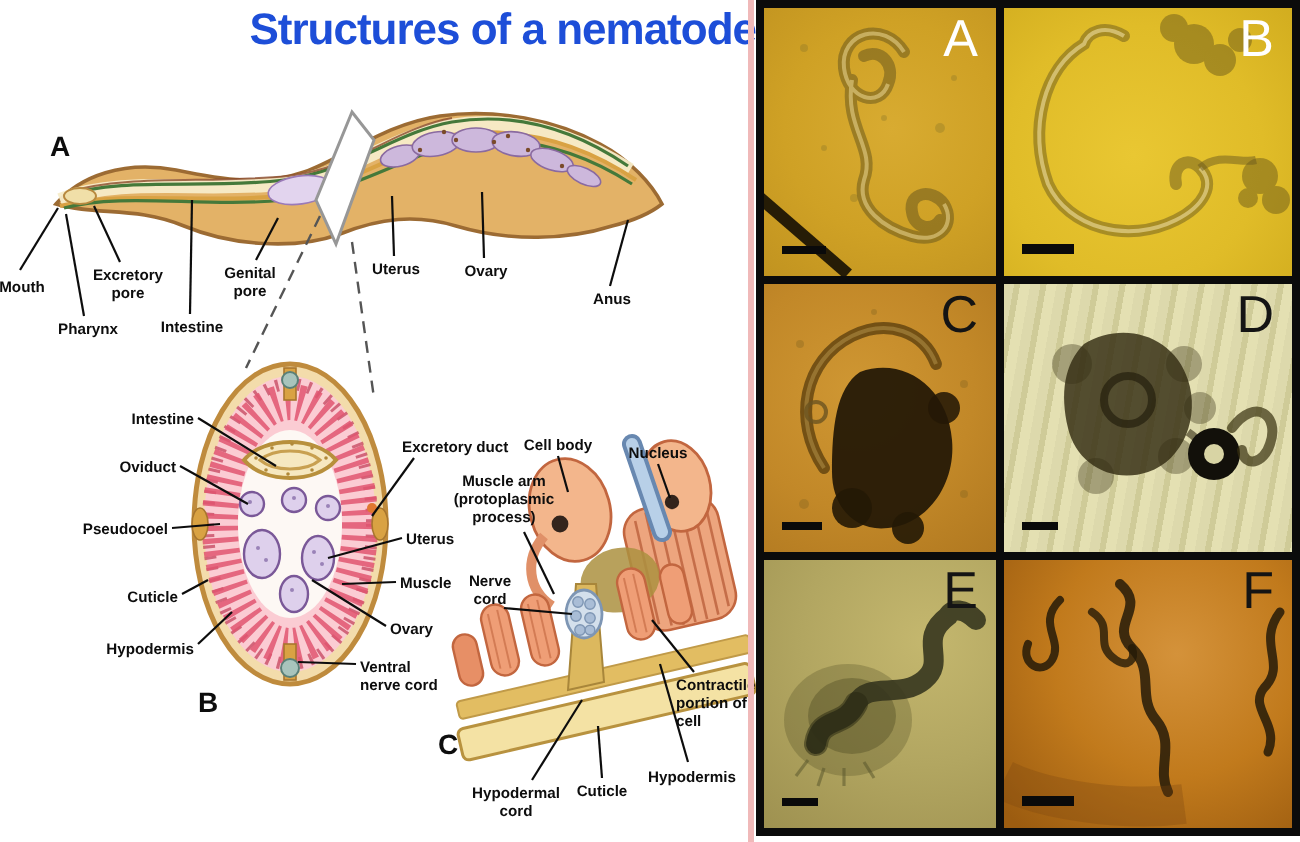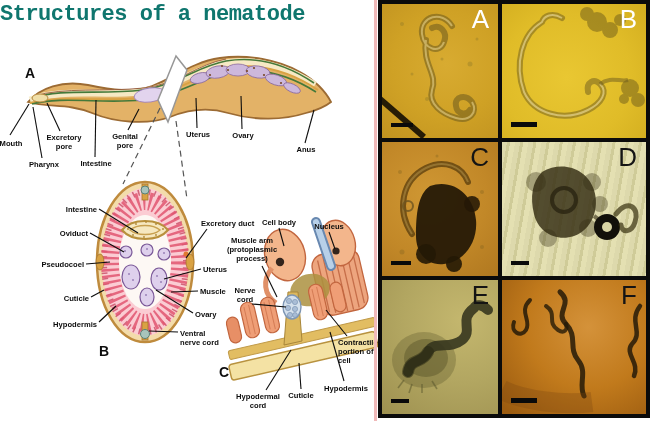--- a/index.html
+++ b/index.html
@@ -1,19 +1,19 @@
 <!DOCTYPE html>
 <html><head>
 <meta charset="utf-8">
 <style>
   html,body{margin:0;padding:0;background:#ffffff;}
   #stage{position:relative;width:650px;height:421px;background:#ffffff;overflow:hidden;
          font-family:"Liberation Sans",sans-serif;}
-  #title{position:absolute;left:0;top:2px;width:378px;text-align:left;
-         font-size:22px;font-weight:bold;color:#0f766e;letter-spacing:-0.5px;font-family:Liberation Mono, monospace;}
+  #title{position:absolute;left:0;top:2px;width:378px;text-align:right;
+         font-size:22px;font-weight:bold;color:#1d4ed8;letter-spacing:-0.5px;}
   #diagram-svg{position:absolute;left:0;top:0;}
   .lbl{font-family:"Liberation Sans",sans-serif;font-size:7.6px;font-weight:bold;fill:#0d0d0d;}
   .panel-letter{font-family:"Liberation Sans",sans-serif;font-size:14px;font-weight:bold;fill:#0d0d0d;}
   .lead{stroke:#0d0d0d;stroke-width:1.1;}
   .dash{stroke:#555;stroke-width:1.2;stroke-dasharray:6 4;fill:none;}
   #pink-divider{position:absolute;left:374px;top:0;width:3px;height:421px;background:#f0b9b9;}
   #photo-grid{position:absolute;left:378px;top:0;width:272px;height:418px;background:#0b0b0b;
               display:grid;grid-template-columns:116px 1fr;grid-template-rows:1fr 1fr 1fr;
               gap:4px;padding:4px;box-sizing:border-box;}
   .photo{position:relative;overflow:hidden;}

